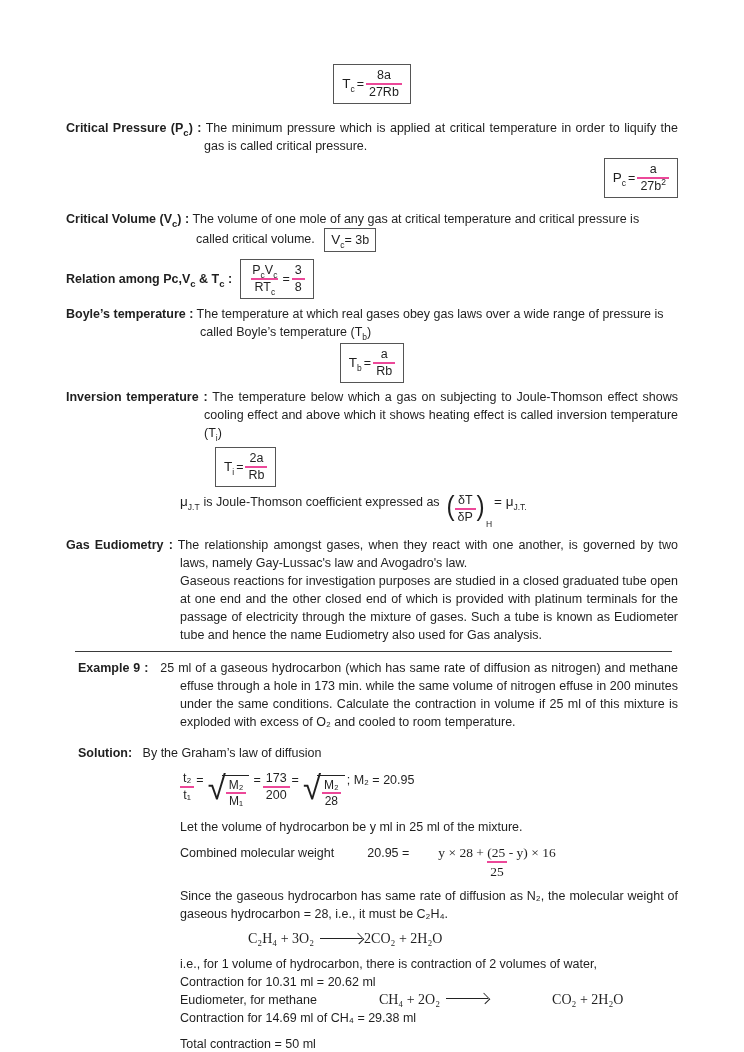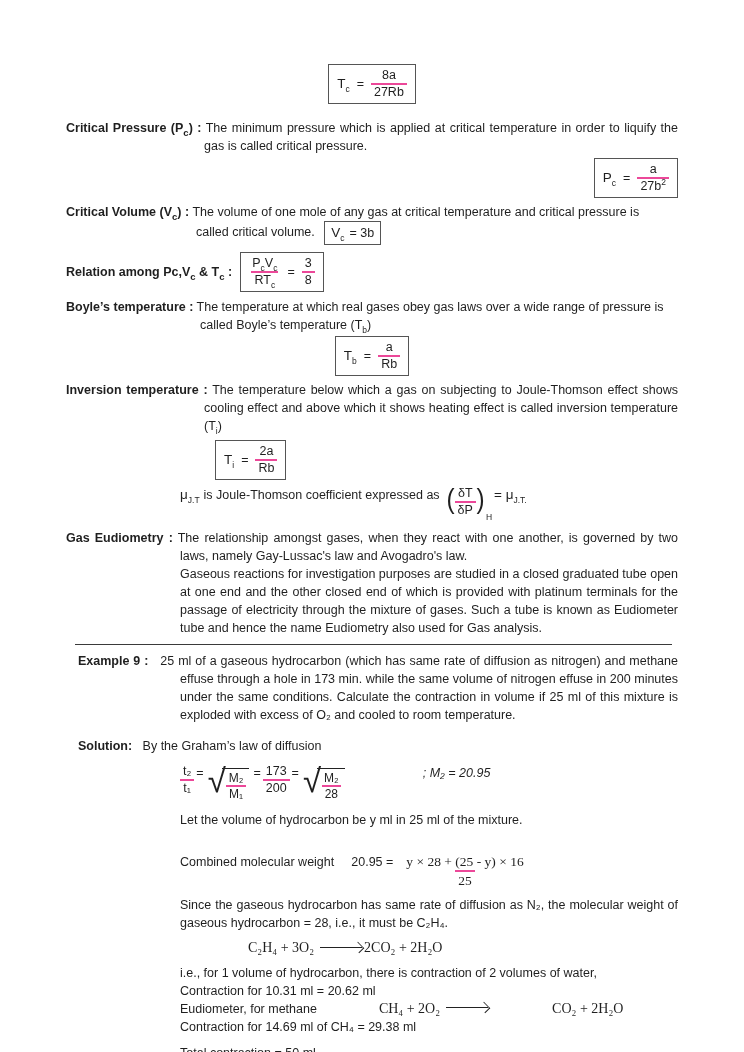--- a/index.html
+++ b/index.html
@@ -11,36 +11,36 @@
     font-size:12.5px; line-height:18px;
   }
   b,.lbl { font-weight:bold; }
   sub { font-size:8.5px; line-height:0; }
   sup { font-size:8.5px; line-height:0; }
   .lsub { font-size:9.5px; font-weight:bold; }
 
   
   .center-row { text-align:center; }
   .fbox {
-    display:inline-flex; align-items:center; gap:5px;
+    display:inline-flex; align-items:center; 
     border:1px solid #555555; padding:3px 8px; background:#fff;
     text-indent:0; vertical-align:middle;
   }
   .sym { font-size:13.5px; white-space:nowrap; }
   .frac { display:inline-flex; flex-direction:column; align-items:center;
           font-size:12.5px; line-height:15px; text-indent:0; vertical-align:middle; }
   .frac .num, .frac .den { padding:0 3px; white-space:nowrap; }
   .frac .den { border-top:2px solid #ec4899; }
   .eq { margin:0 2px; }
 
   
   .def { text-align:justify; }
   .def .cont { display:block; text-indent:0; }
   .def-cp  { padding-left:138px; text-indent:-138px; margin-top:15px; }
-  .def-cv  { padding-left:130px; text-indent:-130px; margin-top:5px; }
+  .def-cv  { padding-left:130px; text-indent:-130px; margin-top:12px; }
   .rel-row { display:flex; align-items:center; gap:8px; margin-top:7px; }
   .def-boyle { padding-left:134px; text-indent:-134px; margin-top:6px; }
   .def-inv { padding-left:138px; text-indent:-138px; margin-top:5px; }
   .def-ge  { padding-left:114px; text-indent:-114px; margin-top:11px; }
 
   .vc-box { margin-left:6px; padding:2px 6px; }
 
   .f-pc { margin-top:3px;text-align:right; }
   .f-tb { margin-top:2px; }
   .ti-row { padding-left:149px; margin-top:5px; }
@@ -50,28 +50,28 @@
   .psub { align-self:flex-end; margin:0 2px 1px 1px; }
 
   .rule { border-top:1.7px solid #3a3a3a; height:0; margin:7px 6px 0 9px; }
 
   
   .ex  { padding-left:114px; text-indent:-102px; text-align:justify; margin-top:7px; }
   .sol-row { padding-left:114px; text-indent:-102px; margin-top:13px; }
   .ind { padding-left:114px; }
   .math-row { display:flex; align-items:flex-start; padding-left:114px; }
   .graham { margin-top:9px; }
-  .graham .gresult { margin-left:76px; white-space:nowrap;font-style:italic; }
+  .graham .gresult { white-space:nowrap; }
   .sqrt { display:inline-flex; align-items:flex-start; margin:0 2px; }
   .rsign { font-size:33px; line-height:34px; margin-right:-4px; font-weight:400; }
   .rbody { border-top:1.3px solid #222; margin-top:4px; padding:2px 3px 0 4px; }
   .rbody .frac { font-size:12px; line-height:14px; }
 
   .let-line { margin-top:10px; }
-  .comb-row { margin-top:24px; }
+  .comb-row { margin-top:8px;gap:16px; }
   .comb-row .clhs { margin-left:17px; white-space:nowrap; }
   .serif { font-family:"Liberation Serif","DejaVu Serif",serif; }
   .comb-frac { margin-left:10px; font-size:13.5px; line-height:17px; }
   .since { margin-top:7px; text-align:justify; }
   .chem { font-family:"Liberation Serif","DejaVu Serif",serif; font-size:14px; white-space:nowrap; }
   .eq1-row { padding-left:182px; margin-top:7px; }
   .ie-line { margin-top:7px; }
   .sim-row { display:flex; align-items:center; }
   .sim-row .chem { margin-left:62px; }
   .total { margin-top:8px; }

